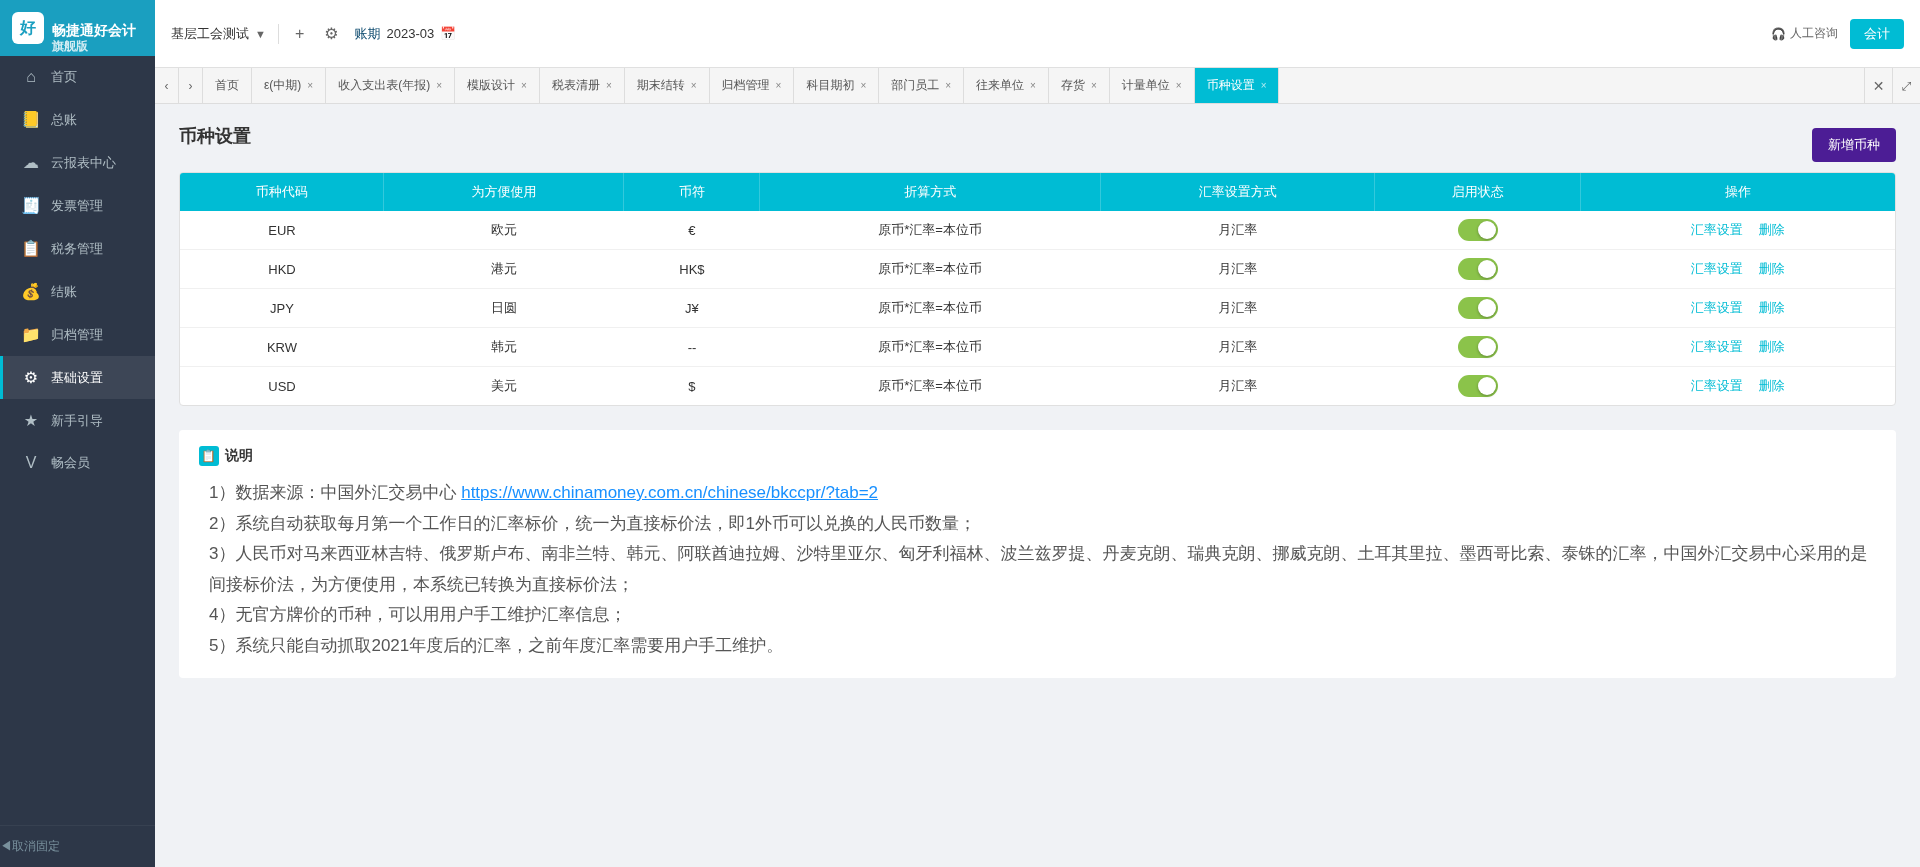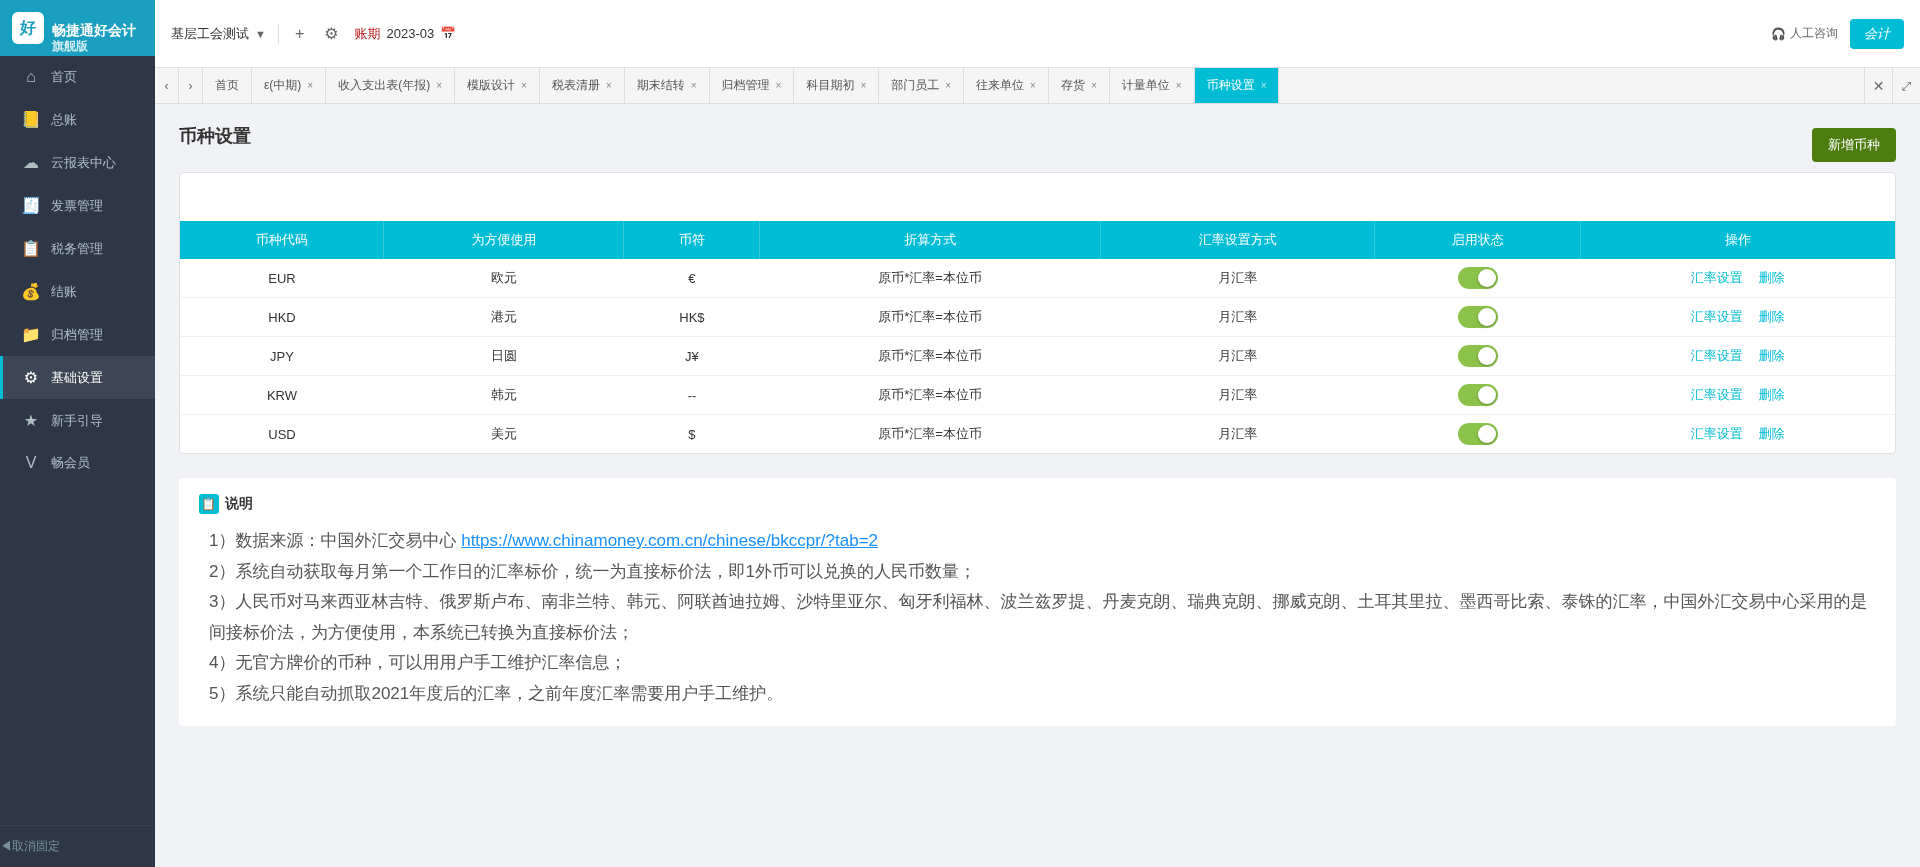--- a/index.html
+++ b/index.html
@@ -75,34 +75,33 @@
     .topbar-project {
       display: flex; align-items: center; gap: 6px;
       font-size: 13px; color: #333;
       cursor: pointer;
     }
     .topbar-project .arrow { color: #666; font-size: 11px; }
     .topbar-divider { width: 1px; height: 20px; background: #ddd; }
     .topbar-add { color: #666; cursor: pointer; font-size: 16px; padding: 4px; }
     .topbar-settings { color: #666; cursor: pointer; font-size: 16px; padding: 4px; }
     .topbar-period { display: flex; align-items: center; gap: 6px; color: #333; font-size: 13px; }
-    .topbar-period .period-label { color: #b91c1c; }
+    .topbar-period .period-label { color: #0c4a6e; }
     .topbar-period .period-value { font-weight: 500; }
     .topbar-period .cal-icon { color: #00bcd4; cursor: pointer; }
     .topbar-right { margin-left: auto; display: flex; align-items: center; gap: 12px; }
     .topbar-help { display: flex; align-items: center; gap: 4px; color: #666; cursor: pointer; font-size: 12px; }
     .topbar-account-btn {
       background: #00bcd4;
       color: white;
       border: none;
       padding: 6px 14px;
       border-radius: 4px;
       cursor: pointer;
       font-size: 13px;
-      font-style: italic;
     }
 
     
     .tabbar {
       background: #f5f5f5;
       border-bottom: 1px solid #ddd;
       display: flex;
       align-items: center;
       height: 36px;
       overflow: hidden;
@@ -148,42 +147,41 @@
       background: #f0f2f5;
     }
     .page-title {
       font-size: 18px;
       font-weight: 600;
       color: #333;
       margin-bottom: 16px;
     }
     .new-btn {
       float: right;
-      background: #4d7c0f;
+      background: #4c1d95;
       color: white;
       border: none;
       padding: 8px 16px;
       border-radius: 4px;
       cursor: pointer;
       font-size: 13px;
       margin-top: -36px;
       margin-bottom: 10px;
     }
 
     
     .table-wrapper {
       background: white;
       border-radius: 4px;
       overflow: hidden;
       border: 1px solid #e0e0e0;
     }
     .data-table {
       width: 100%;
       border-collapse: collapse;
-      margin-top: 48px;
     }
     .data-table th {
       background: #00bcd4;
       color: white;
       padding: 10px 12px;
       font-size: 13px;
       font-weight: 500;
       text-align: center;
       border-right: 1px solid rgba(255,255,255,0.2);
     }

